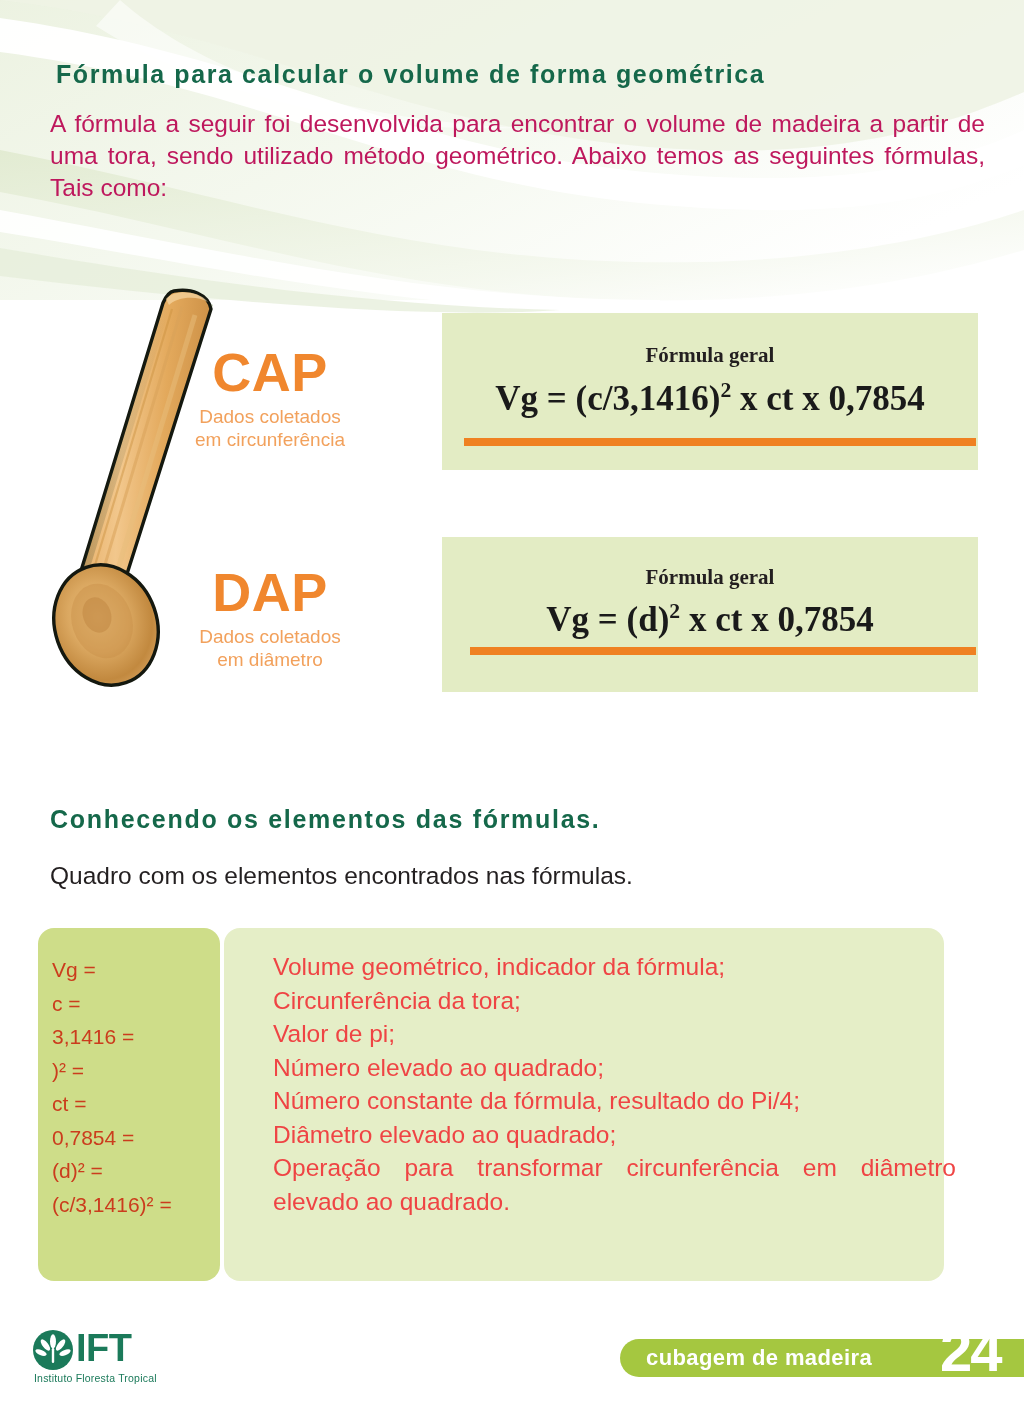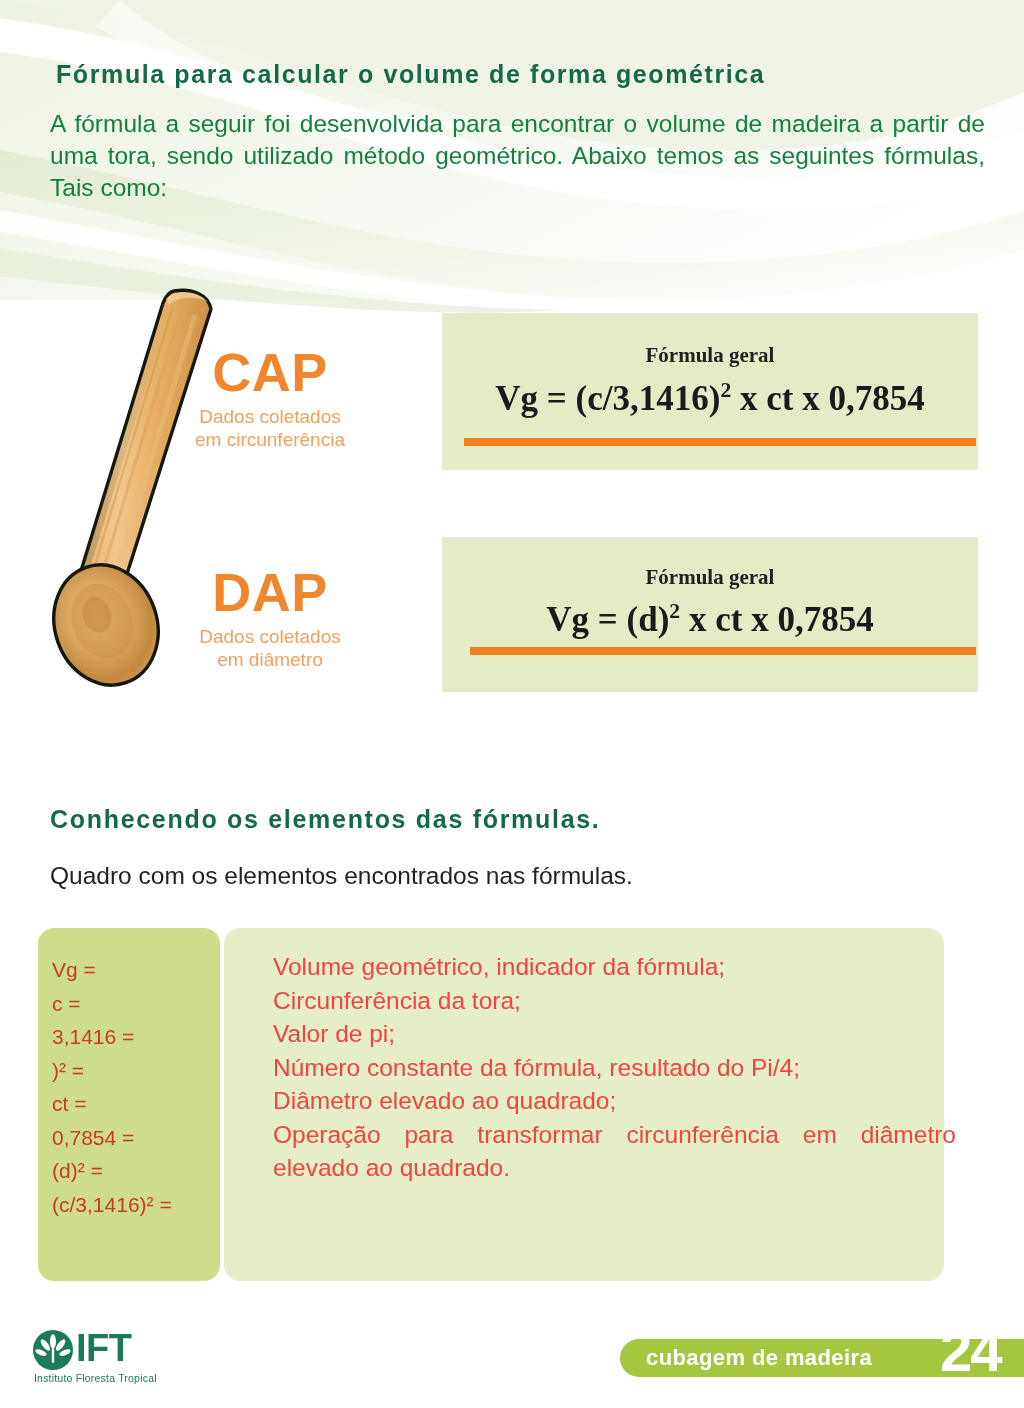--- a/index.html
+++ b/index.html
@@ -45,21 +45,21 @@
     margin-top: 16px;
   }
 
   .intro {
     position: absolute;
     left: 50px;
     top: 108px;
     width: 935px;
     font-size: 24.5px;
     line-height: 1.30;
-    color: #15803d;
+    color: #be185d;
     text-align: justify;
   }
 
   
   #log-art {
     position: absolute;
     left: 45px;
     top: 285px;
     width: 245px;
     height: 420px;
@@ -387,20 +387,21 @@
       <div>ct =</div>
       <div>0,7854 =</div>
       <div>(d)² =</div>
       <div>(c/3,1416)² =</div>
     </div>
 
     <div id="elem-descs">
       <div>Volume geométrico, indicador da fórmula;</div>
       <div>Circunferência da tora;</div>
       <div>Valor de pi;</div>
+      <div>Número elevado ao quadrado;</div>
       <div>Número constante da fórmula, resultado do Pi/4;</div>
       <div>Diâmetro elevado ao quadrado;</div>
       <div class="wrap">Operação para transformar circunferência em diâmetro elevado ao quadrado.</div>
     </div>
   </div>
 
   <div id="footer-logo">
     <svg class="logo-mark" viewBox="0 0 42 42" xmlns="http://www.w3.org/2000/svg">
       <circle cx="21" cy="21" r="20" fill="#1b7a5a"></circle>
       <g fill="#ffffff">

